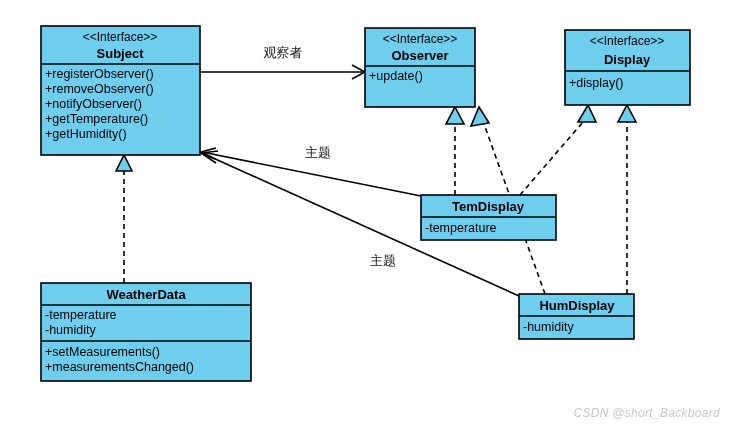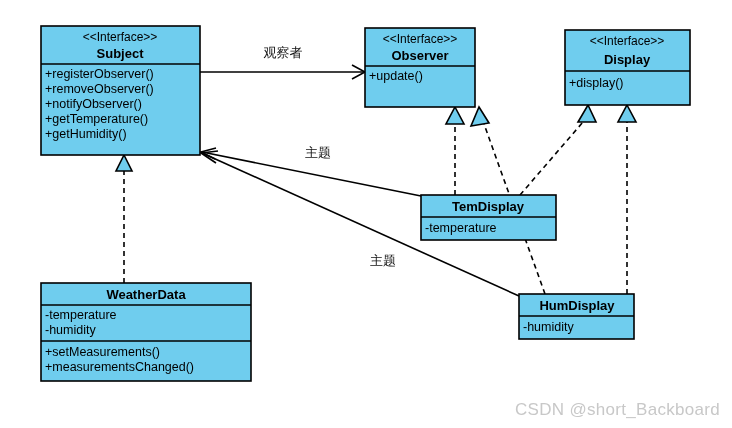--- a/index.html
+++ b/index.html
@@ -10,22 +10,22 @@
   .umlbox{fill:#6FCDEE;stroke:#000000;stroke-width:1.6;}
   .divline{stroke:#000000;stroke-width:1.6;}
   .assoc{stroke:#000000;stroke-width:1.6;fill:none;}
   .realize{stroke:#000000;stroke-width:1.6;fill:none;stroke-dasharray:5,4;}
   .tri{fill:#6FCDEE;stroke:#000000;stroke-width:1.6;}
   text{fill:#000000;}
   .t-iface{font-size:12px;text-anchor:middle;}
   .t-name{font-size:13px;font-weight:bold;text-anchor:middle;}
   .t-mem{font-size:12.5px;text-anchor:start;}
   .t-edge{font-size:13px;text-anchor:middle;fill:#111;}
-  .wm{position:absolute;right:12px;bottom:8px;font-size:17px;color:#c8c8c8;
-      letter-spacing:.3px;}
+  .wm{position:absolute;right:12px;bottom:8px;font-size:12px;color:#c8c8c8;
+      letter-spacing:.3px;font-style:italic;}
 </style>
 </head>
 <body>
 
 <div id="canvas">
 
   <svg id="diagram" viewBox="0 0 732 428" xmlns="http://www.w3.org/2000/svg">
 
     <g>
       <line class="assoc" x1="200" y1="72" x2="364" y2="72"></line>

